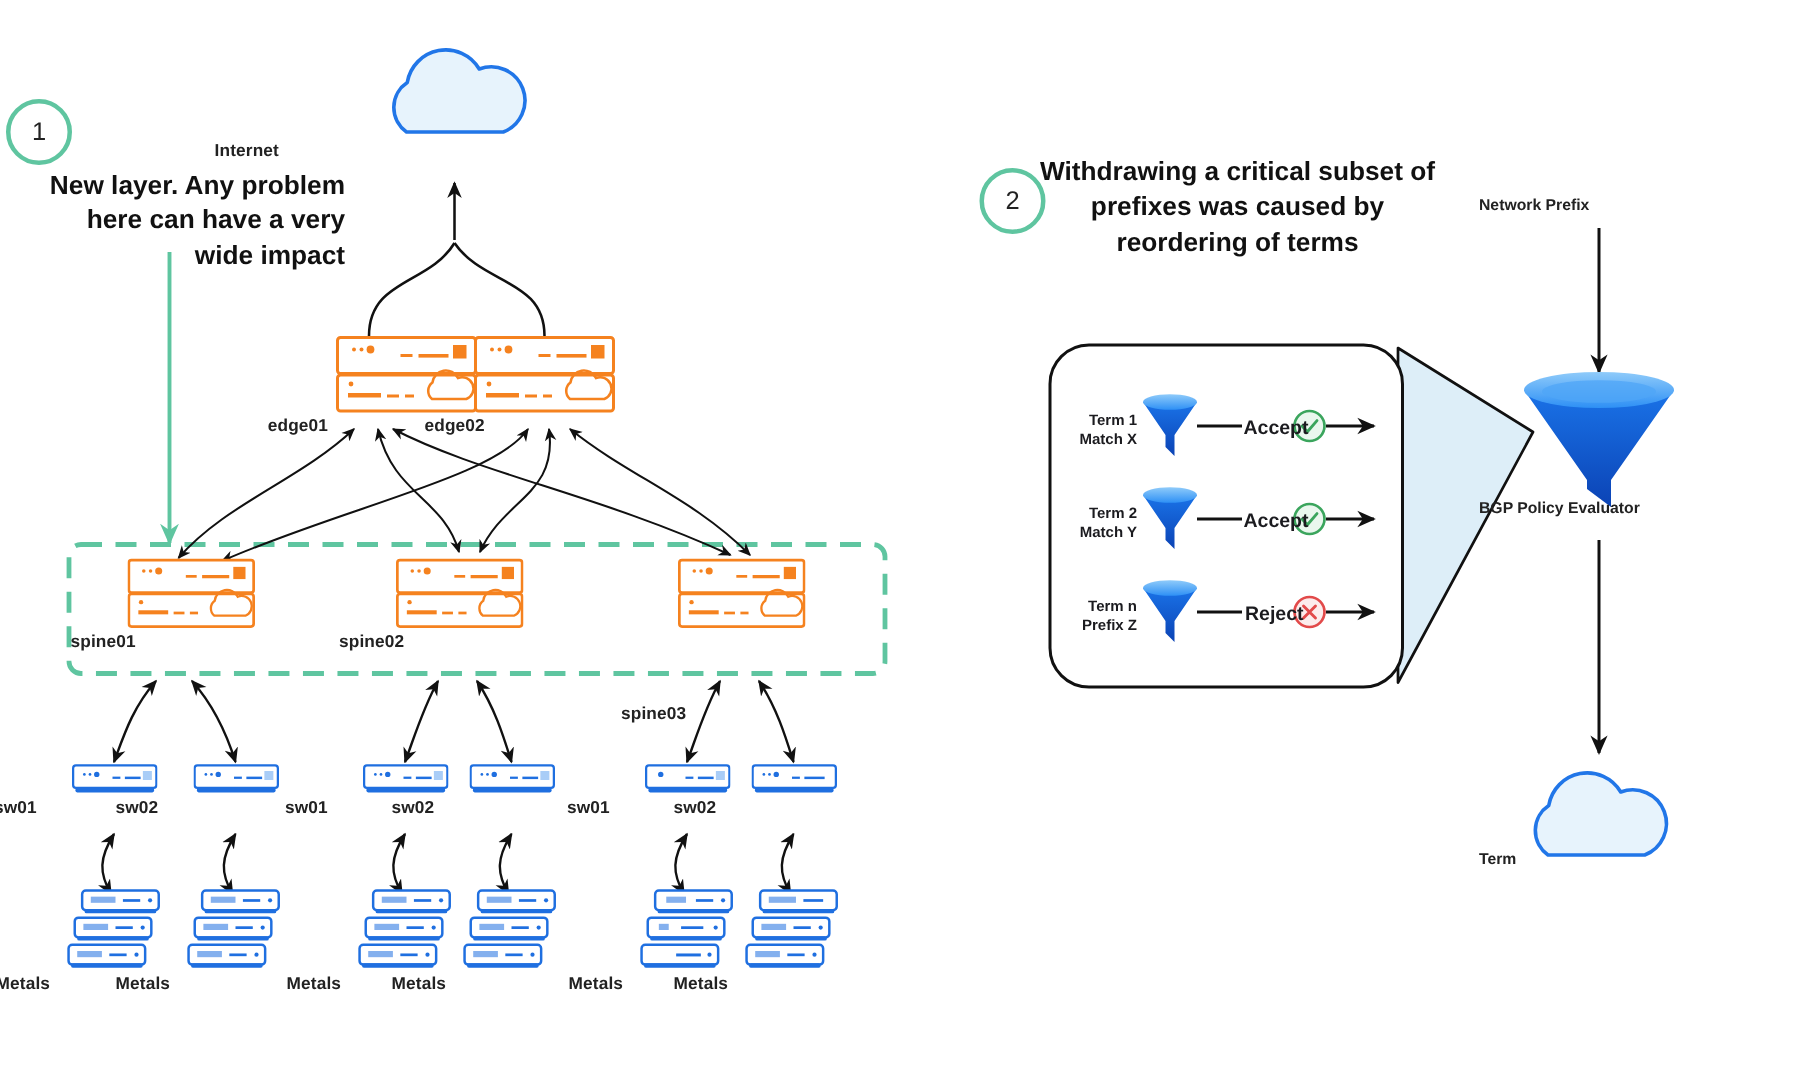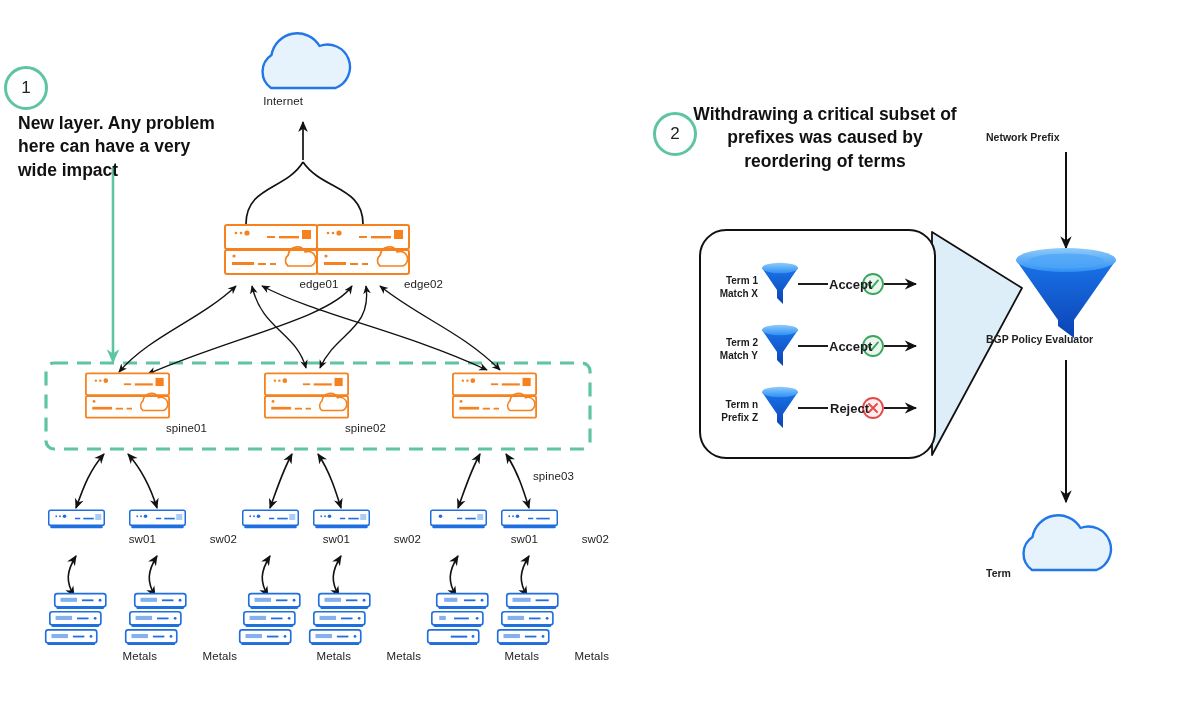--- a/index.html
+++ b/index.html
@@ -7,21 +7,21 @@
        font-family:"Liberation Sans","DejaVu Sans",sans-serif;color:#1b1b1f;}
   .abs{position:absolute;}
   .svg-layer{position:absolute;left:0;top:0;width:1200px;height:713px;pointer-events:none;}
   
   .marker{width:38px;height:38px;border-radius:50%;border:3px solid #5fc5a0;
           display:flex;align-items:center;justify-content:center;
           font-size:17px;font-weight:400;color:#222;background:#fff;}
   
   .callout-text{font-size:17.5px;font-weight:700;line-height:1.33;color:#111;}
   
-  .nlabel{font-size:11.5px;font-weight:400;color:#222;text-align:right;
+  .nlabel{font-size:11.5px;font-weight:700;color:#222;text-align:left;
           letter-spacing:.1px;white-space:nowrap;}
   .nlabel-sm{font-size:10.5px;font-weight:700;color:#222;text-align:left;white-space:nowrap;}
   
   .dev{position:absolute;}
   .cap{position:absolute;width:160px;left:50%;margin-left:-80px;}
   
   .term-lbl{font-size:10px;font-weight:700;color:#1b1b1f;text-align:right;line-height:1.3;white-space:nowrap;}
   .verdict{font-size:13px;font-weight:700;color:#1b1b1f;white-space:nowrap;}
 </style>
 </head>
@@ -134,21 +134,21 @@
   <path d="M1066,360 L1066,502" stroke="#111" stroke-width="2" fill="none" marker-end="url(#ah)"></path>
 
   <g>
     <path d="M1032,570 a20,20 0 0 1 0.5,-33 a26,26 0 0 1 48,-9 a18,18 0 0 1 16,42 Z" fill="#E7F3FC" stroke="#2176E8" stroke-width="2.4" stroke-linejoin="round"></path>
   </g>
 </svg>
 
 <div class="abs" style="left:4px;top:66px;">
   <div class="marker">1</div>
 </div>
-<div class="abs callout-text" style="left:18px;top:112px;width:212px;text-align:left;">New layer. Any problem here can have a very wide impact</div>
+<div class="abs callout-text" style="left:18px;top:112px;width:212px;text-align:right;">New layer. Any problem here can have a very wide impact</div>
 
 <div class="abs" style="left:653px;top:112px;">
   <div class="marker">2</div>
 </div>
 <div class="abs callout-text" style="left:690px;top:103px;width:270px;text-align:center;">Withdrawing a critical subset of prefixes was caused by reordering of terms</div>
 
 <div class="abs nlabel" style="left:223px;top:95px;width:160px;margin-left:-80px;">Internet</div>
 
 <div class="dev" style="left:199px;top:224px;padding-left:25px;">
   <svg width="94" height="52" viewBox="0 0 94 52">

